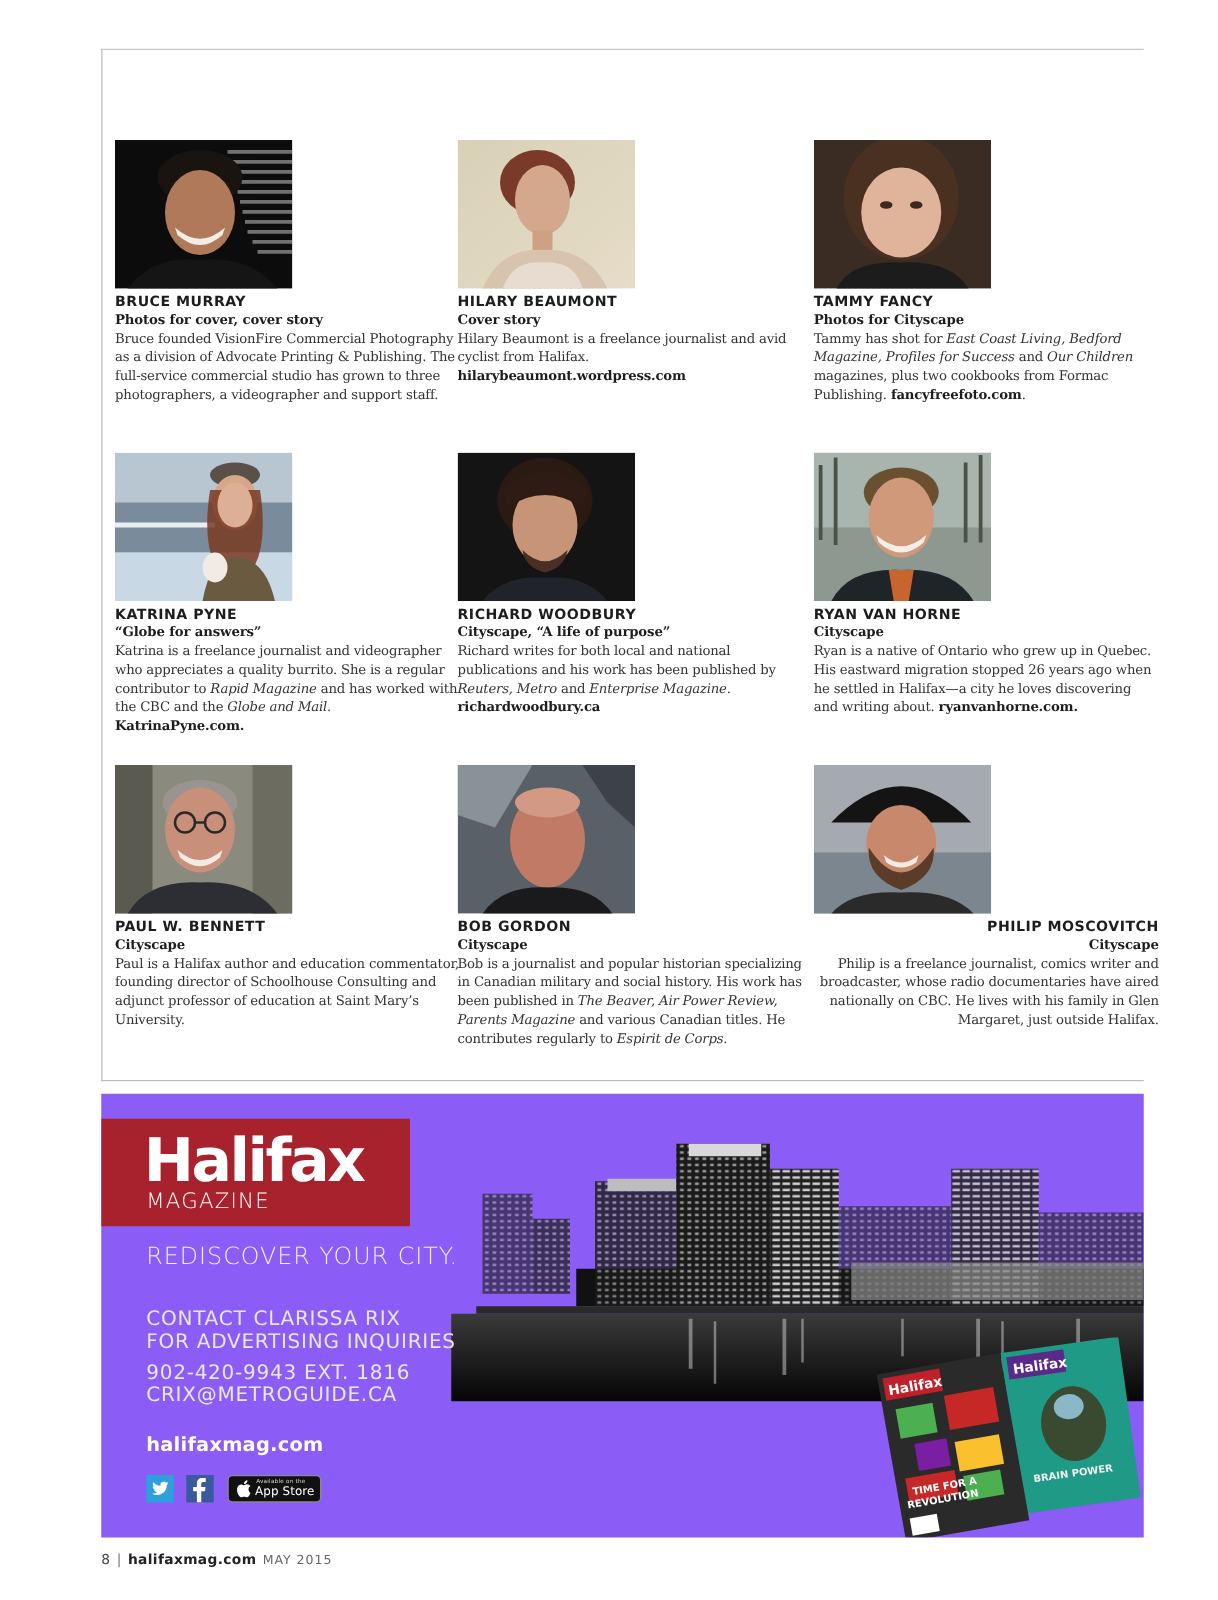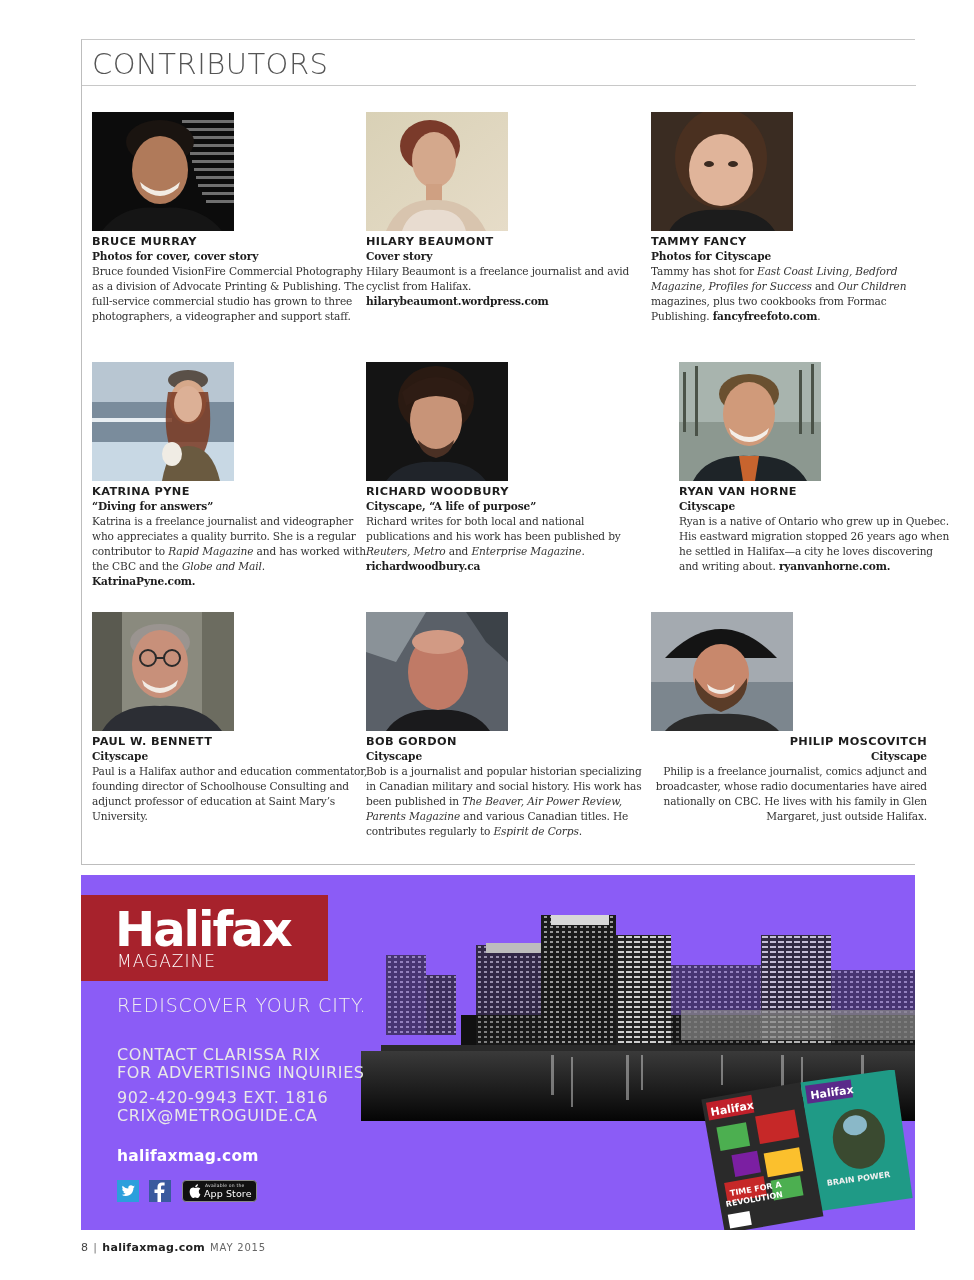--- a/index.html
+++ b/index.html
@@ -102,23 +102,20 @@
   }
   .footer .pg { color: #444; }
   .footer .sep { color: #777; margin: 0 5px; }
   .footer .site { font-weight: bold; color: #222; }
   .footer .date { font-size: 10px; color: #666; margin-left: 5px; letter-spacing: 0.8px; }
 </style>
 </head>
 <body>
 
 <section class="panel">
-  <div class="panel-header">
-    <h1 class="panel-title">CONTRIBUTORS</h1>
-  </div>
 
   <div class="contrib" style="left:10px; top:72px;">
     <div class="photo">
       <svg width="142" height="119" viewBox="0 0 142 119">
         <rect width="142" height="119" fill="#0c0c0c"></rect>
         <g fill="#8a8a8a" opacity="0.8">
           <rect x="90" y="8" width="52" height="3"></rect>
             <rect x="92" y="16" width="50" height="3"></rect>
           <rect x="94" y="24" width="48" height="3"></rect>
             <rect x="96" y="32" width="46" height="3"></rect>
@@ -188,41 +185,41 @@
         <rect y="56" width="80" height="4" fill="#e8eef2"></rect>
         <ellipse cx="96" cy="18" rx="20" ry="10" fill="#5a5048"></ellipse>
         <ellipse cx="96" cy="40" rx="18" ry="22" fill="#d6a88a"></ellipse>
         <path d="M76 30 Q70 70 80 90 L112 90 Q122 70 116 30 Z" fill="#7a3a22" opacity="0.85"></path>
         <ellipse cx="96" cy="42" rx="14" ry="18" fill="#dcb096"></ellipse>
         <path d="M70 119 Q76 84 96 84 Q120 84 128 119 Z" fill="#6a5a40"></path>
         <ellipse cx="80" cy="92" rx="10" ry="12" fill="#f0ece4"></ellipse>
       </svg>
     </div>
     <div class="cname">KATRINA PYNE</div>
-    <div class="crole">“Diving for answers”</div>
+    <div class="crole">“Globe for answers”</div>
     <div class="cbio">Katrina is a freelance journalist and videographer who appreciates a quality burrito. She is a regular contributor to <i>Rapid Magazine</i> and has worked with the CBC and the <i>Globe and Mail</i>. <b>KatrinaPyne.com.</b></div>
   </div>
 
   <div class="contrib" style="left:284px; top:322px;">
     <div class="photo">
       <svg width="142" height="119" viewBox="0 0 142 119">
         <rect width="142" height="119" fill="#141414"></rect>
         <ellipse cx="70" cy="38" rx="38" ry="34" fill="#2a1a12"></ellipse>
         <ellipse cx="70" cy="58" rx="26" ry="32" fill="#c89478"></ellipse>
         <path d="M36 30 Q70 0 104 30 L100 44 Q70 24 40 44 Z" fill="#2e1c14"></path>
         <path d="M52 78 Q70 96 88 78 Q86 92 70 96 Q54 92 52 78 Z" fill="#4a3024"></path>
         <path d="M20 119 Q36 98 70 100 Q104 98 120 119 Z" fill="#20242a"></path>
       </svg>
     </div>
     <div class="cname">RICHARD WOODBURY</div>
     <div class="crole">Cityscape, “A life of purpose”</div>
     <div class="cbio">Richard writes for both local and national publications and his work has been published by <i>Reuters, Metro</i> and <i>Enterprise Magazine</i>.<br><b>richardwoodbury.ca</b></div>
   </div>
 
-  <div class="contrib" style="left:569px; top:322px;margin-left:28px;">
+  <div class="contrib" style="left:569px; top:322px;">
     <div class="photo">
       <svg width="142" height="119" viewBox="0 0 142 119">
         <rect width="142" height="119" fill="#8c9890"></rect>
         <rect y="0" width="142" height="60" fill="#a8b4ae"></rect>
         <g fill="#4a5248">
             <rect x="4" y="10" width="3" height="60"></rect>
             <rect x="16" y="4" width="3" height="70"></rect>
             <rect x="120" y="8" width="3" height="64"></rect>
             <rect x="132" y="2" width="3" height="70"></rect>
           </g>
@@ -283,21 +280,21 @@
         <rect y="70" width="142" height="49" fill="#7c868e"></rect>
         <path d="M20 40 Q70 -6 120 40 L126 46 L14 46 Z" fill="#141414"></path>
         <ellipse cx="70" cy="62" rx="28" ry="30" fill="#c8886c"></ellipse>
         <path d="M44 66 Q70 106 96 66 Q98 90 70 100 Q42 90 44 66 Z" fill="#5a3c28"></path>
         <path d="M56 72 Q70 84 84 72 L82 78 Q70 86 58 78 Z" fill="#f2ebe4"></path>
         <path d="M14 119 Q30 100 70 102 Q110 100 128 119 Z" fill="#2a2a2a"></path>
       </svg>
     </div>
     <div class="cname">PHILIP MOSCOVITCH</div>
     <div class="crole">Cityscape</div>
-    <div class="cbio">Philip is a freelance journalist, comics adjunct and broadcaster, whose radio documentaries have aired nationally on CBC. He lives with his family in Glen Margaret, just outside Halifax.</div>
+    <div class="cbio">Philip is a freelance journalist, comics writer and broadcaster, whose radio documentaries have aired nationally on CBC. He lives with his family in Glen Margaret, just outside Halifax.</div>
   </div>
 </section>
 
 <section class="ad">
   <svg class="ad-skyline" width="834" height="355" viewBox="0 0 834 355">
     <defs>
       <linearGradient id="water" x1="0" y1="0" x2="0" y2="1">
         <stop offset="0" stop-color="#3a3a3a"></stop>
           <stop offset="1" stop-color="#050505"></stop>
       </linearGradient>

